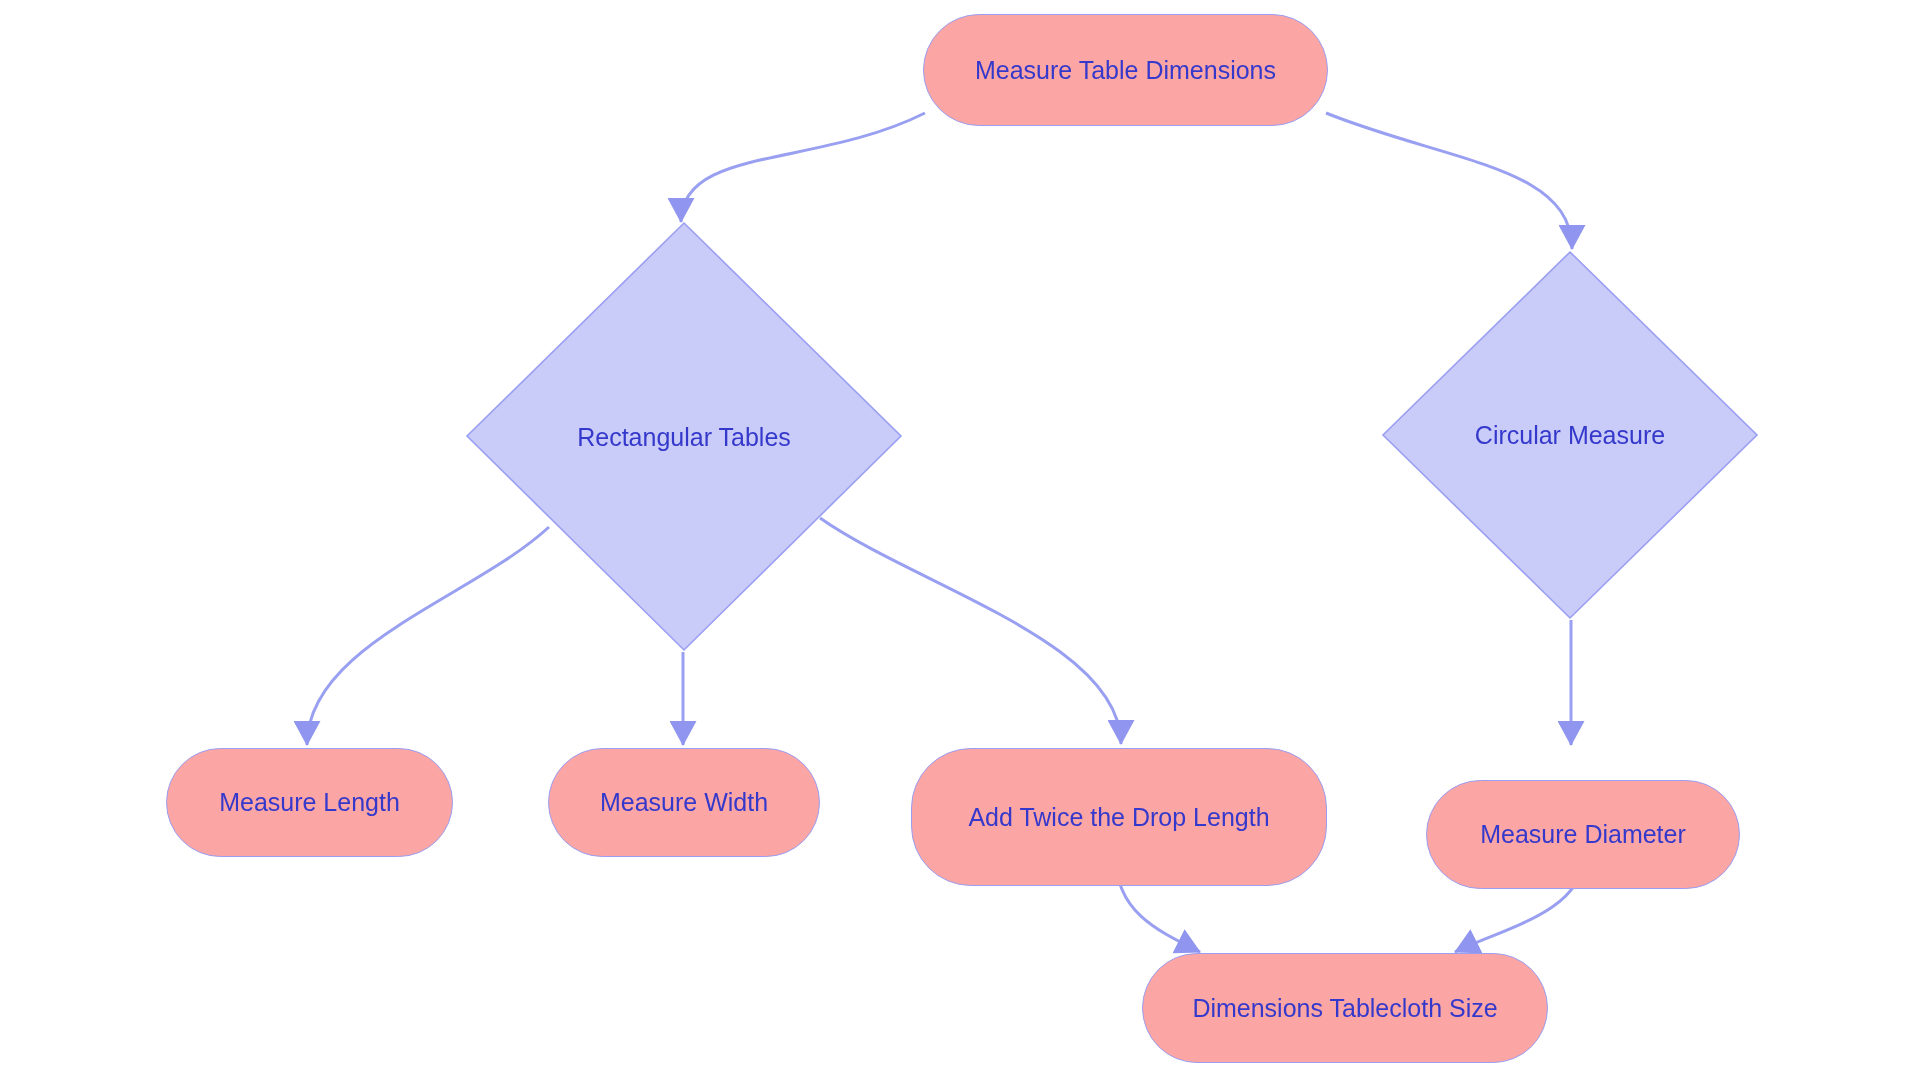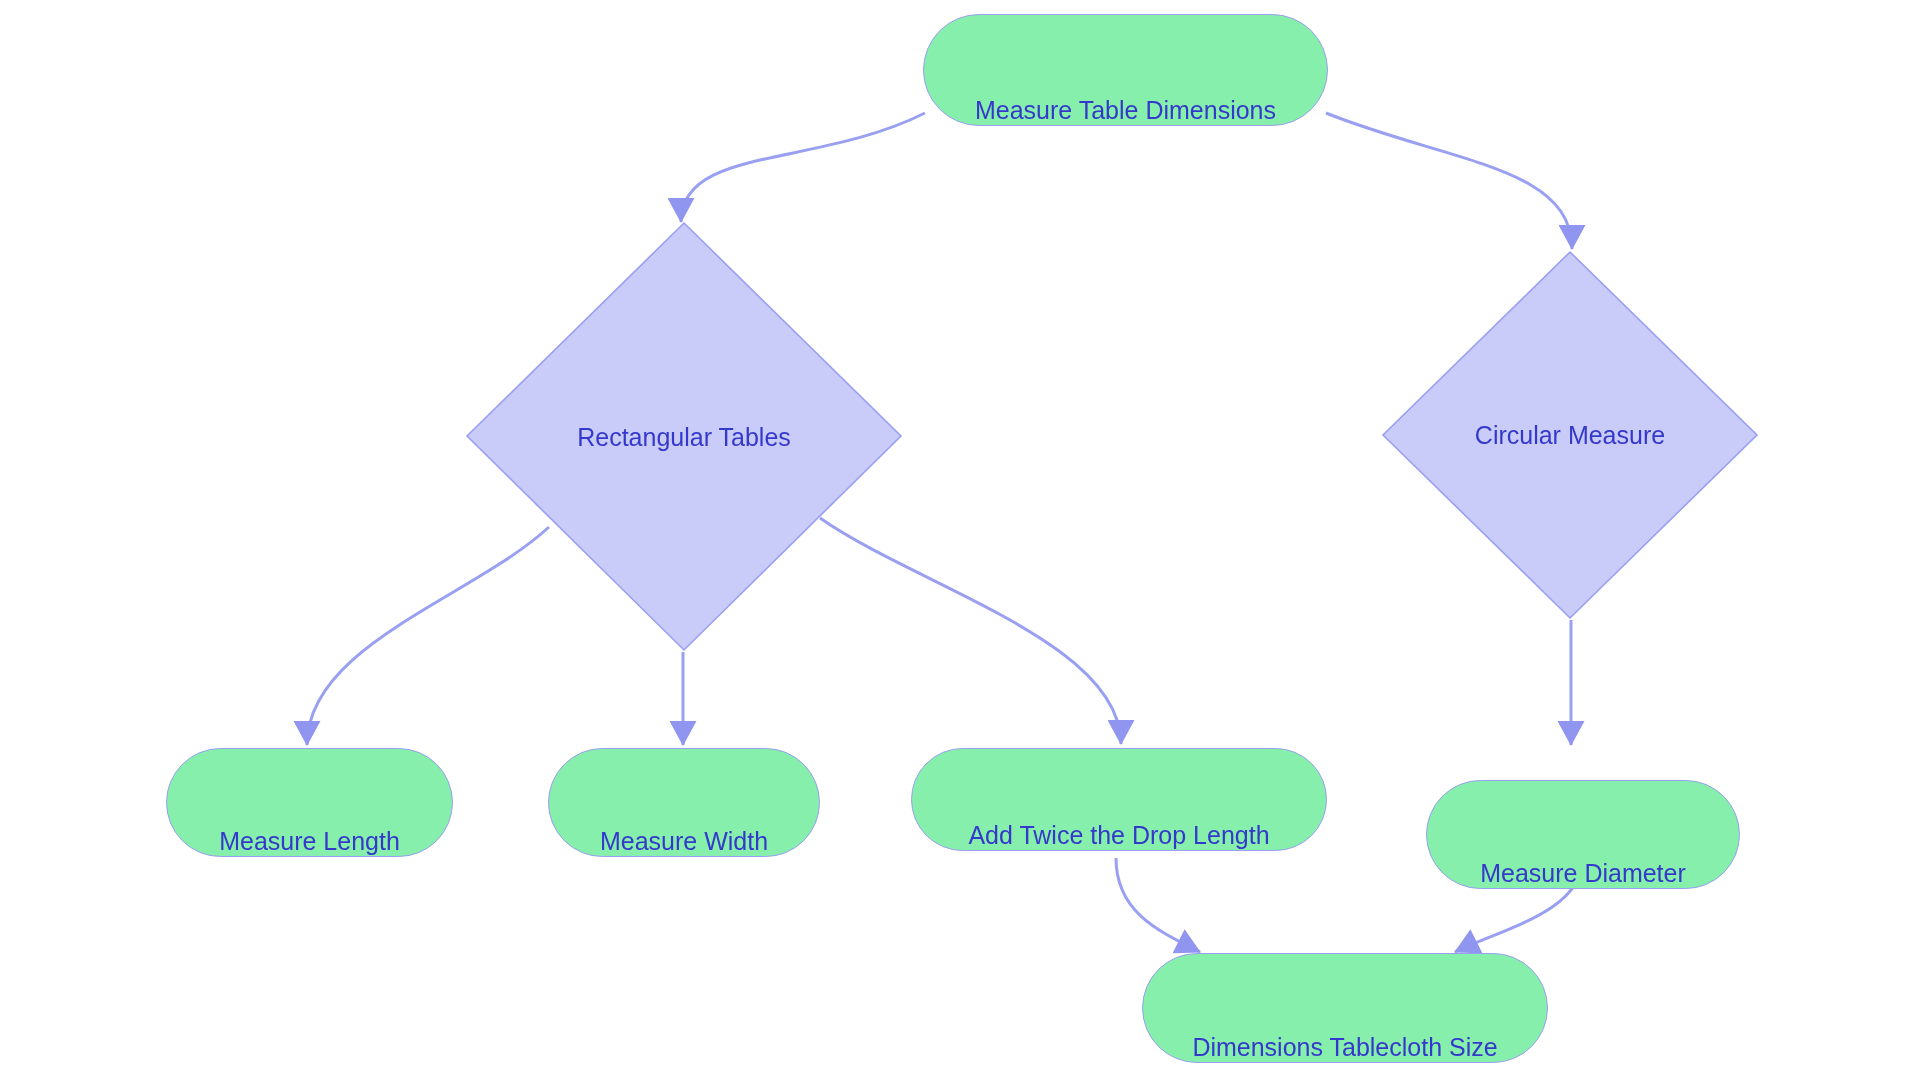--- a/index.html
+++ b/index.html
@@ -28,25 +28,25 @@
     stroke-width: 3;
   }
   .diamond {
     fill: #c9cbf8;
     stroke: #9a9ff1;
     stroke-width: 1.6;
   }
   .node {
     position: absolute;
     box-sizing: border-box;
-    background: #86efac;
+    background: #fca5a5;
     border: 1.6px solid #9a9ff1;
     border-radius: 60px; 
     display: flex;
-    align-items: flex-end;
+    align-items: center;
     justify-content: center;
     text-align: center;
   }
   .node .label,
   .diamond-label .label {
     color: #3539cb;
     font-size: 25px;
     line-height: 1.15;
     white-space: nowrap;
   }
@@ -90,21 +90,21 @@
   </div>
 
   <div class="node" style="left:548px; top:748px; width:272px; height:109px;">
     <span class="label">Measure Width</span>
   </div>
 
   <div class="node" style="left:166px; top:748px; width:287px; height:109px;">
     <span class="label">Measure Length</span>
   </div>
 
-  <div class="node" style="left:911px; top:748px; width:416px; height:103px;">
+  <div class="node" style="left:911px; top:748px; width:416px; height:138px;">
     <span class="label">Add Twice the Drop Length</span>
   </div>
 
   <div class="node" style="left:1426px; top:780px; width:314px; height:109px;">
     <span class="label">Measure Diameter</span>
   </div>
 
   <div class="node" style="left:1142px; top:953px; width:406px; height:110px;">
     <span class="label">Dimensions Tablecloth Size</span>
   </div>

